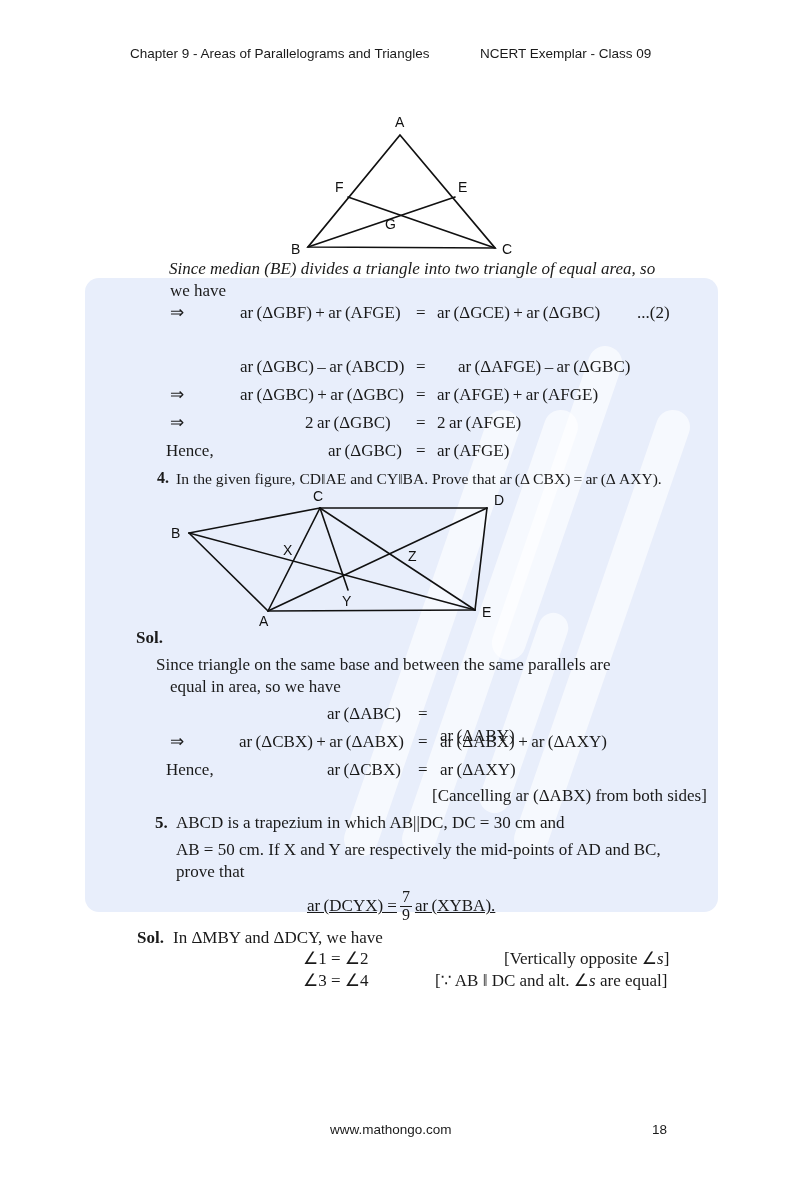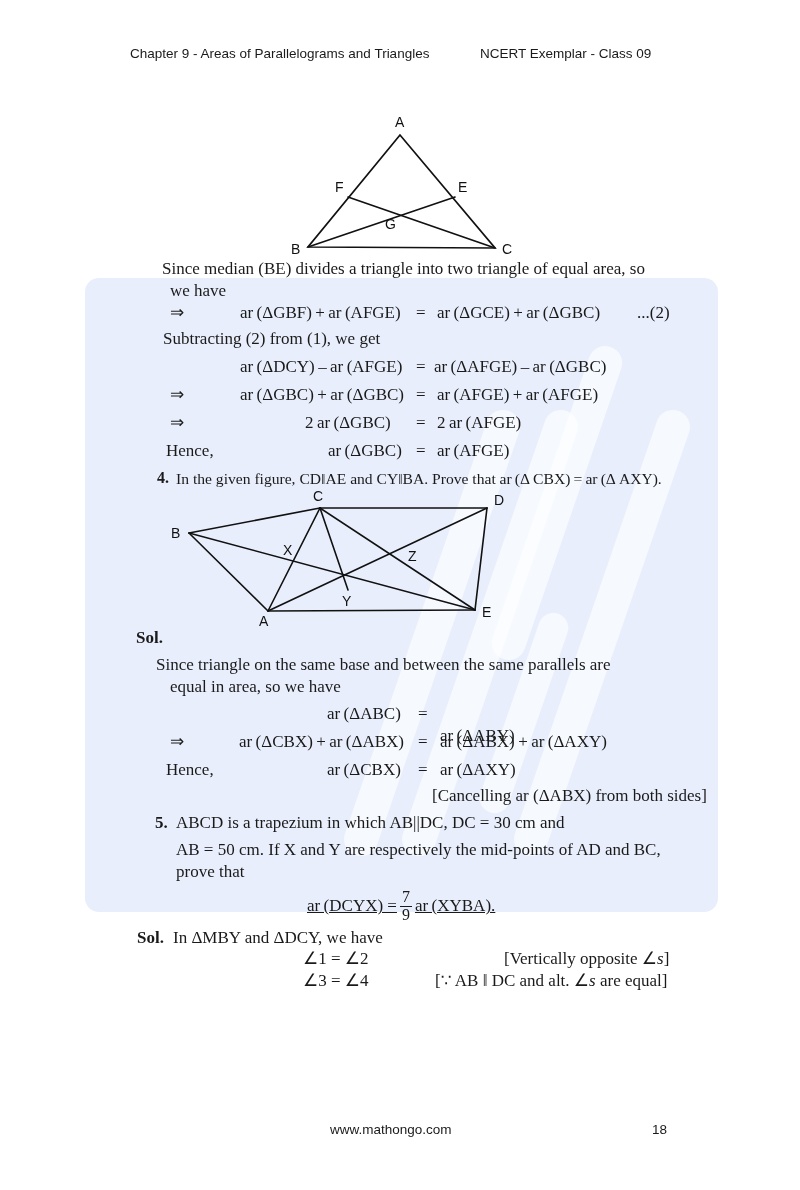--- a/index.html
+++ b/index.html
@@ -136,34 +136,33 @@
         <path d="M215,143 L68,92"></path>
       </g>
       <text x="115" y="22">A</text>
       <text x="55" y="87">F</text>
       <text x="178" y="87">E</text>
       <text x="105" y="124">G</text>
       <text x="11" y="149">B</text>
       <text x="222" y="149">C</text>
     </svg>
 
-    <div class="ln" style="left:162px; top:258px;">Since median (BE) divides a triangle into two triangle of equal area, so</div>
+    <div class="ln" style="left:169px; top:258px;font-style:italic;">Since median (BE) divides a triangle into two triangle of equal area, so</div>
     <div class="ln" style="left:170px; top:280px;">we have</div>
 
     <div class="ln" style="left:170px; top:302px;">⇒</div>
     <div class="ln" style="left:240px; top:302px;">ar (ΔGBF) + ar (AFGE)</div>
     <div class="ln" style="left:416px; top:302px;">=</div>
     <div class="ln" style="left:437px; top:302px;">ar (ΔGCE) + ar (ΔGBC)</div>
     <div class="ln" style="left:637px; top:302px;">...(2)</div>
 
-    <div class="ln" style="left:163px; top:328px;">Subtracting (2) from (1), we get</div>
-
-    <div class="ln" style="left:240px; top:356px;">ar (ΔDCY) – ar (AFGE)</div>
+
+    <div class="ln" style="left:240px; top:356px;">ar (ΔGBC) – ar (ABCD)</div>
     <div class="ln" style="left:416px; top:356px;">=</div>
-    <div class="ln" style="left:434px; top:356px;text-align:right;">ar (ΔAFGE) – ar (ΔGBC)</div>
+    <div class="ln" style="left:458px; top:356px;text-align:right;">ar (ΔAFGE) – ar (ΔGBC)</div>
 
     <div class="ln" style="left:170px; top:384px;">⇒</div>
     <div class="ln" style="left:240px; top:384px;">ar (ΔGBC) + ar (ΔGBC)</div>
     <div class="ln" style="left:416px; top:384px;">=</div>
     <div class="ln" style="left:437px; top:384px;">ar (AFGE) + ar (AFGE)</div>
 
     <div class="ln" style="left:170px; top:412px;">⇒</div>
     <div class="ln" style="left:305px; top:412px;">2 ar (ΔGBC)</div>
     <div class="ln" style="left:416px; top:412px;">=</div>
     <div class="ln" style="left:437px; top:412px;">2 ar (AFGE)</div>

